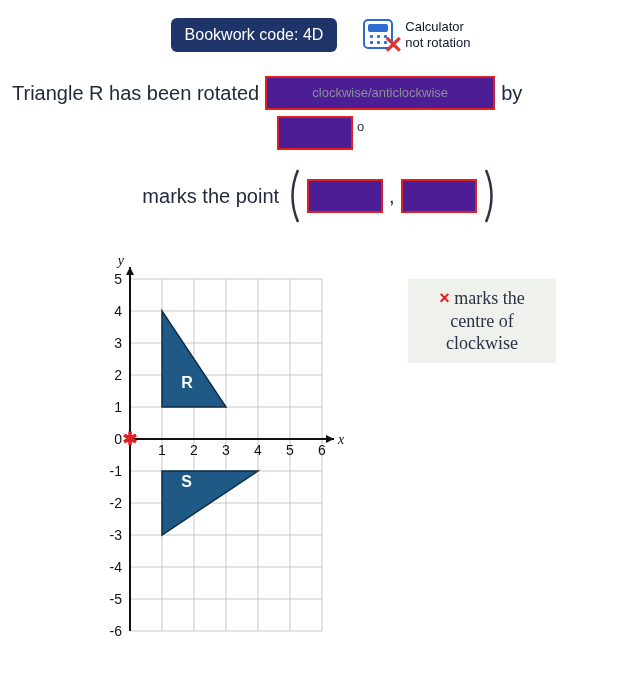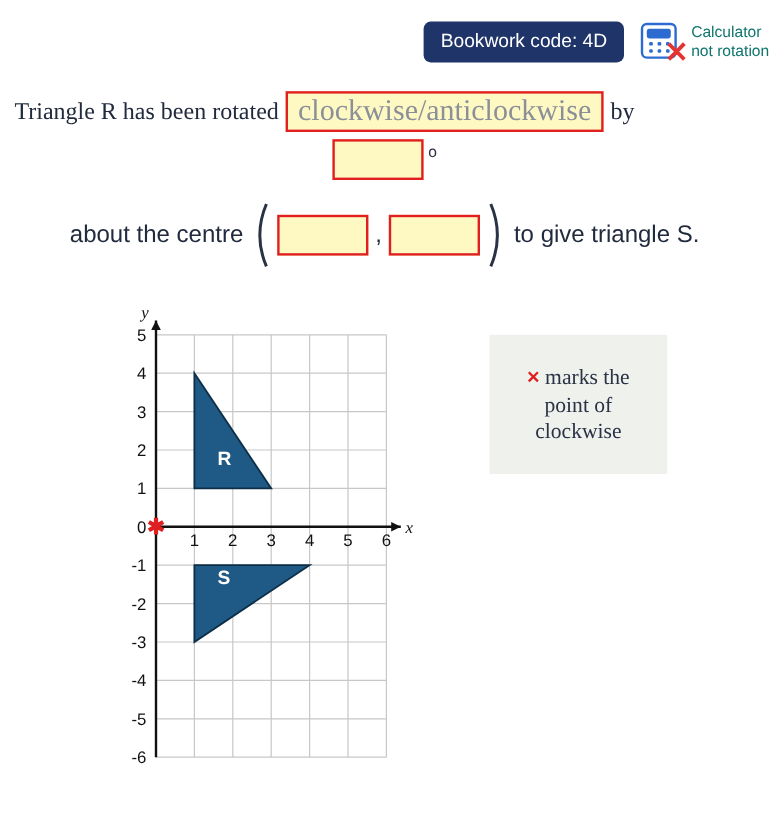--- a/index.html
+++ b/index.html
@@ -5,23 +5,23 @@
   body {
     margin: 0;
     padding: 0;
     font-family: Arial, Helvetica, sans-serif;
     background: #ffffff;
     color: #2a3245;
     width: 641px;
   }
   .top-bar {
     display: flex;
-    justify-content: flex-end;
+    justify-content: center;
     align-items: center;
-    gap: 14px;
+    gap: 26px;
     padding: 18px 0 10px 0;
   }
   .bookwork-badge {
     background: #1f3468;
     color: #fff;
     border-radius: 6px;
     padding: 8px 14px;
     font-size: 16px;
   }
   .calc-block {
@@ -56,67 +56,67 @@
     right: -6px;
     bottom: -6px;
     font-size: 24px;
     font-weight: bold;
     color: #e53331;
     line-height: 1;
   }
   .calc-text {
     font-size: 13px;
     line-height: 1.25;
-    color: #0f766e;
+    color: #0f172a;
   }
   .question-block {
     font-size: 20px;
     line-height: 2.3;
     padding: 8px 8px 0 8px;
     color: #222b3e;
   }
   .q-row {
     display: flex;
     justify-content: center;
     align-items: center;
     flex-wrap: wrap;
     gap: 6px;
   }
-  .q-row1 { justify-content: flex-start; padding-left: 4px; font-family: Liberation Serif, serif; }
+  .q-row1 { justify-content: flex-start; padding-left: 4px; }
   .answer-box {
     display: inline-block;
     border: 2px solid #e02020;
     color: #8a8f98;
     padding: 3px 8px;
-    font-size: 25px;
+    font-size: 13px;
     min-width: 44px;
     min-height: 24px;
     line-height: 24px;
     text-align: center;
-    background: #fef9c3;
+    background: #4c1d95;
   }
   .answer-box.wide { min-width: 210px; }
   .answer-box.small { min-width: 56px; }
   .degree-wrap { position: relative; display: inline-flex; align-items: flex-start; }
   .degree-sup {
     font-size: 13px;
     margin-left: 4px;
     margin-top: -4px;
     color: #2a3245;
   }
   .paren-svg { height: 56px; }
   .graph-region {
     display: flex;
     align-items: flex-start;
     gap: 18px;
     padding: 25px 0 0 90px;
   }
   .legend-box {
     background: #eff1ed;
-    padding: 24px 14px;
+    padding: 8px 14px;
     font-family: Georgia, 'Times New Roman', serif;
     font-size: 18px;
     line-height: 1.25;
     margin-top: 30px;
     text-align: center;
     width: 120px;
   }
   .legend-x { color: #e02020; font-weight: bold; font-family: Arial; }
   .graph-svg { display:block; }
   .axis { stroke: #111; stroke-width: 2; }
@@ -159,31 +159,30 @@
     <span>by</span>
   </div>
   <div class="q-row">
     <span class="degree-wrap">
       <span class="answer-box small"></span>
       <span class="degree-sup">o</span>
     </span>
   </div>
   <div style="height:18px"></div>
   <div class="q-row">
-    <span>about the centre</span>
+    <span>marks the point</span>
     <svg class="paren-svg" width="16" viewBox="0 0 16 56">
       <path d="M13 2 Q2 28 13 54" stroke="#2a3245" stroke-width="2.5" fill="none"></path>
     </svg>
     <span class="answer-box small"></span>
     <span>,</span>
     <span class="answer-box small"></span>
     <svg class="paren-svg" width="16" viewBox="0 0 16 56">
       <path d="M3 2 Q14 28 3 54" stroke="#2a3245" stroke-width="2.5" fill="none"></path>
     </svg>
-    <span>to give triangle S.</span>
   </div>
 </div>
 
 <div class="graph-region">
   <svg id="graph" class="graph-svg" width="300" height="400">
       <line x1="40" y1="30" x2="40" y2="382" class="grid"></line>
       <line x1="72" y1="30" x2="72" y2="382" class="grid"></line>
       <line x1="104" y1="30" x2="104" y2="382" class="grid"></line>
       <line x1="136" y1="30" x2="136" y2="382" class="grid"></line>
       <line x1="168" y1="30" x2="168" y2="382" class="grid"></line>
@@ -227,16 +226,16 @@
       <text x="32" y="35" class="num-label" text-anchor="end">5</text>
       <polygon points="72,158 72,62 136,158" class="tri"></polygon>
       <text x="91.2" y="138.8" class="tri-label">R</text>
       <polygon points="72,286 72,222 168,222" class="tri"></polygon>
       <text x="91.2" y="238" class="tri-label">S</text>
       <text x="40" y="196" class="center-mark" text-anchor="middle">✱</text>
     </svg>
   <div class="legend-box">
     <span class="legend-x">×</span>
     <span>marks the</span><br>
-    <span>point of</span><br>
+    <span>centre of</span><br>
     <span>clockwise</span>
   </div>
 </div>
 
 </body></html>

